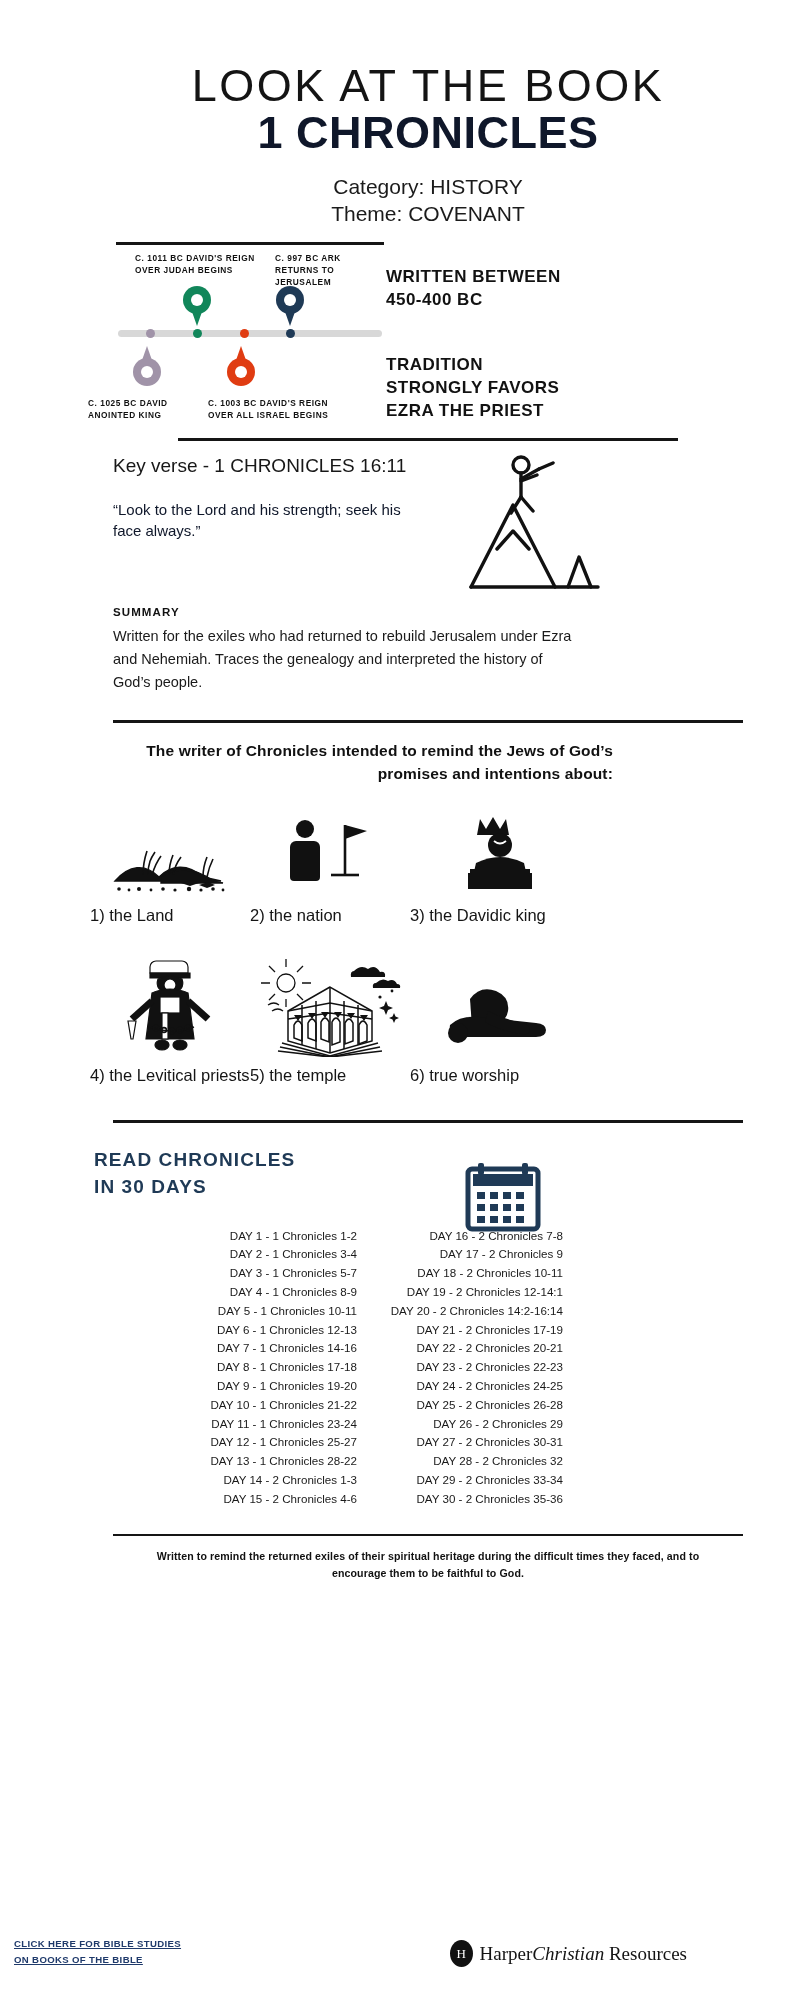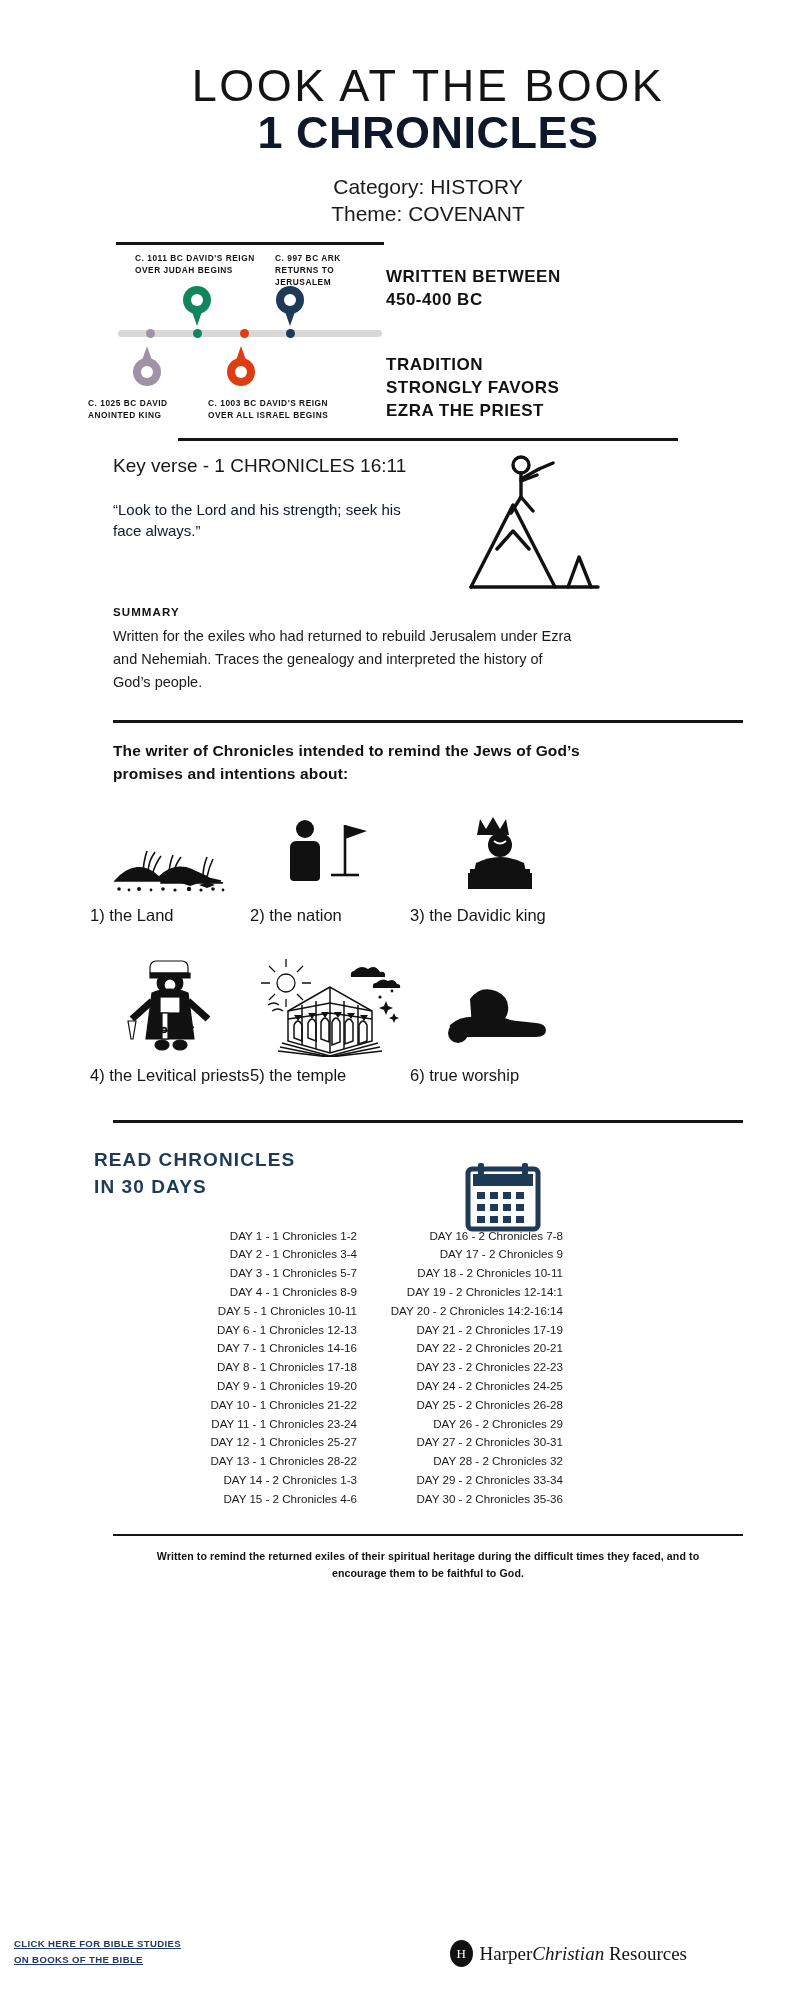--- a/index.html
+++ b/index.html
@@ -67,21 +67,21 @@
 
   
   .sum{position:relative;width:800px;padding:0 0 0 85px;box-sizing:border-box;}
   .sum h3{margin:0;font-size:11.5px;font-weight:800;letter-spacing:1.1px;color:#111;}
   .sum p{margin:7px 0 0 0;width:470px;font-size:14.5px;font-weight:300;
          line-height:1.58;color:#1a1a1a;}
 
   
   .six-rule{margin:0 auto;width:630px;}
   .six-head{margin:16px 0 0 85px;width:500px;font-size:15.5px;font-weight:800;
-            line-height:1.52;letter-spacing:.15px;color:#111;}
+            line-height:1.52;letter-spacing:.15px;color:#111;text-align:right;}
   .grid{margin:16px 0 0 62px;width:520px;display:grid;
         grid-template-columns:160px 160px 180px;}
   .cell{height:150px;position:relative;}
   .cell .art{height:95px;display:flex;align-items:flex-end;justify-content:center;}
   .cell .cap{font-size:16.5px;font-weight:300;line-height:1.3;color:#151515;
              margin-top:8px;}
   .cell.r2 .art{height:105px;}
 
   
   .rp-rule{margin:0 auto;width:630px;}

